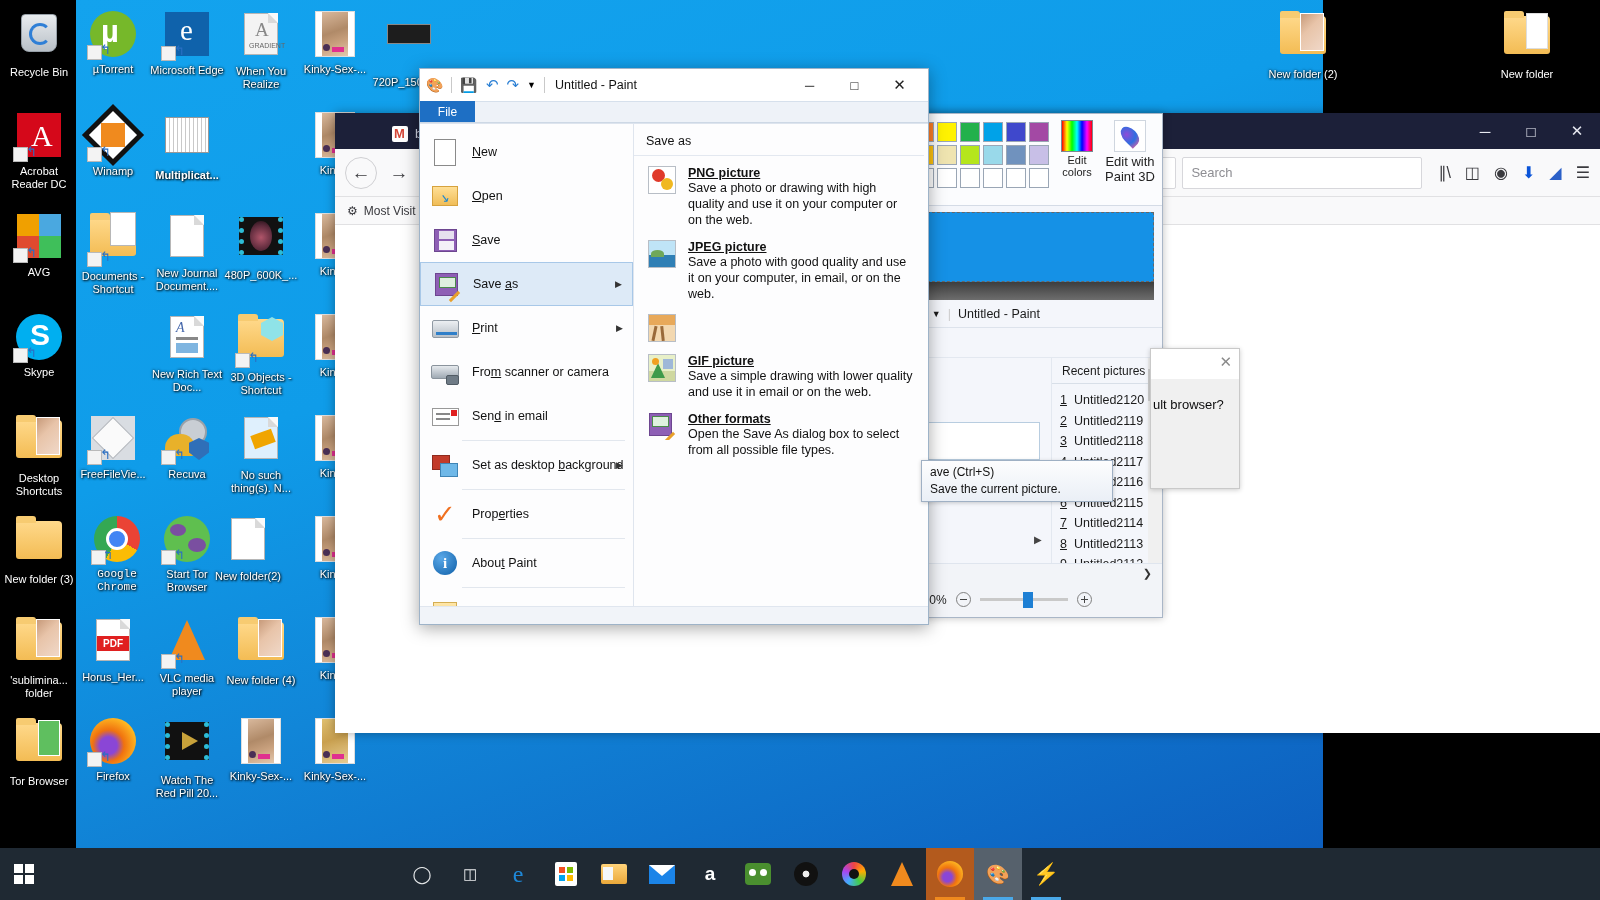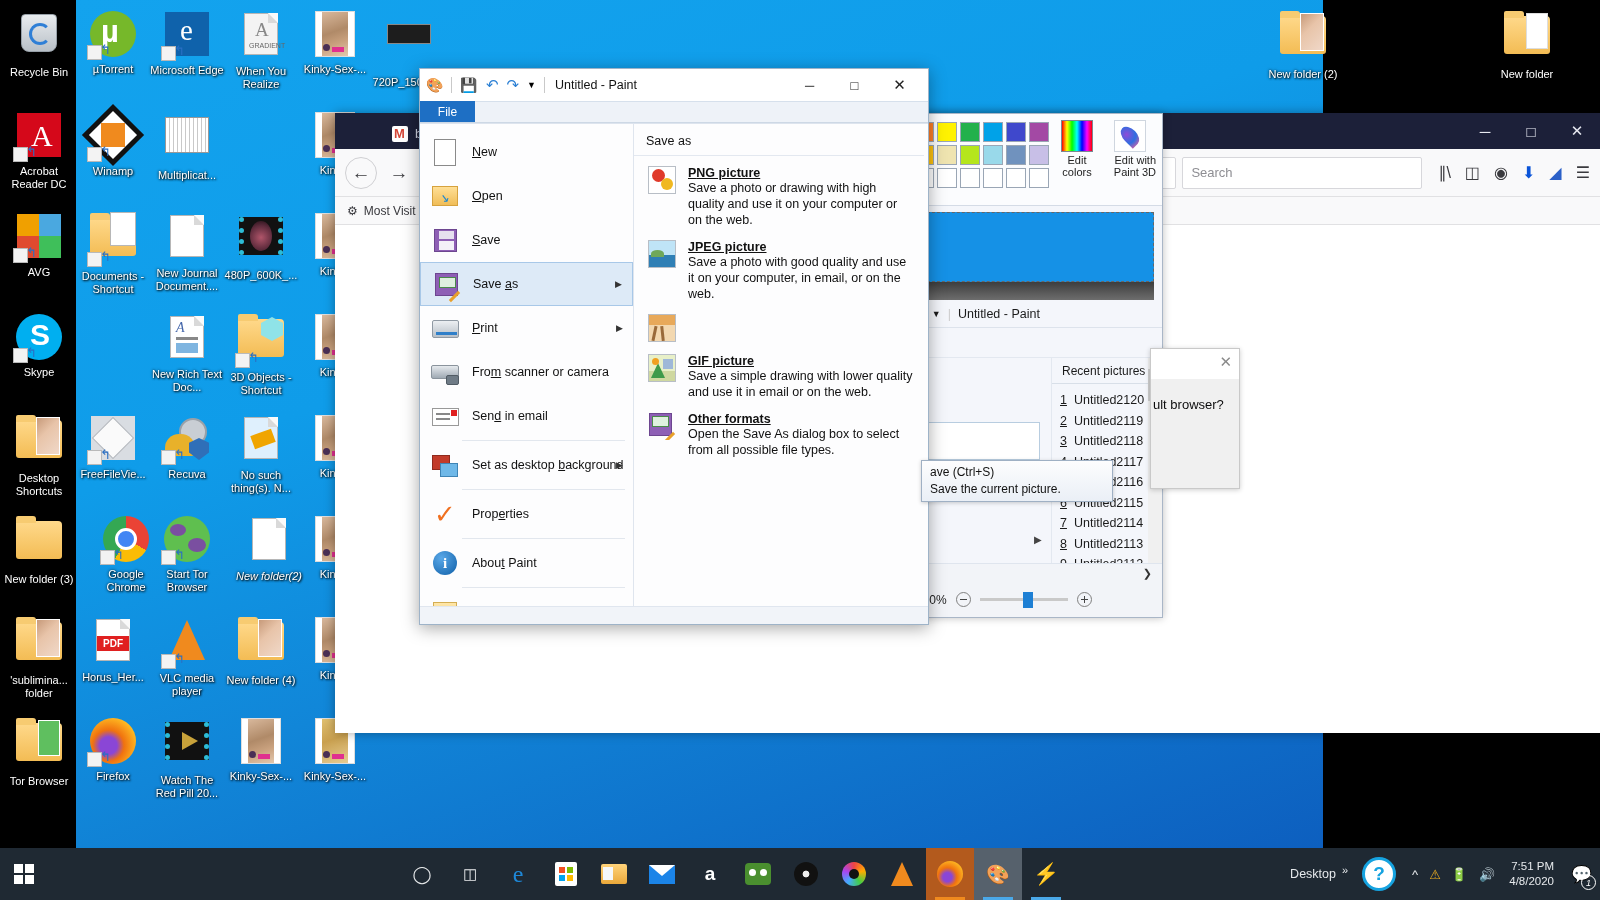--- a/index.html
+++ b/index.html
@@ -94,21 +94,21 @@
   
   #paint2{ position:absolute; left:903px; top:113px; width:260px; height:505px;
            background:#f4f6fb; border:1px solid #a9b6c7; box-shadow:0 0 8px rgba(0,0,0,.25);}
   .p2-ribbon{height:92px;background:#fbfcfe;border-bottom:1px solid #d4dbe6;position:relative;}
   .swatch-grid{position:absolute;left:10px;top:8px;display:grid;
     grid-template-columns:repeat(6,20px);grid-auto-rows:20px;gap:3px;}
   .swatch{border:1px solid #9aa6b5;}
   .editcolors{position:absolute;left:152px;top:6px;width:42px;text-align:center;font-size:11px;color:#222;}
   .editcolors .box{width:32px;height:32px;margin:0 auto 2px;border:1px solid #7b8794;
     background:linear-gradient(90deg,#f00,#ff0,#0f0,#0ff,#00f,#f0f,#f00);}
-  .editpaint3d{position:absolute;left:200px;top:6px;width:52px;text-align:right;font-size:11px;color:#222;}
+  .editpaint3d{position:absolute;left:200px;top:6px;width:52px;text-align:center;font-size:13px;color:#222;}
   .editpaint3d .box{width:32px;height:32px;margin:0 auto 2px;border:1px solid #cfd6df;background:#fff;
     display:flex;align-items:center;justify-content:center;}
   .p2-canvasbar{height:4px;}
   .p2-canvas{height:70px;background:#1591e6;border:1px dashed #666;margin:2px 8px 0 8px;position:relative;}
   .p2-dark{height:18px;background:linear-gradient(180deg,#3d3d3d,#6d6d6d);margin:0 8px;}
   .p2-title{height:28px;border-bottom:1px solid #dde3ec;display:flex;align-items:center;
             gap:7px;padding:0 9px;font-size:12.5px;color:#1b1b1b;}
   .p2-sub{height:30px;border-bottom:1px solid #e3e8f0;}
   .p2-body{position:relative;height:230px;display:flex;}
   .p2-left{width:148px;border-right:1px solid #e3e8f0;position:relative;}
@@ -327,21 +327,21 @@
   <div class="icon-cell" style="left:76px;top:111px;">
     <div class="glyph">
       <div style="width:44px;height:44px;margin:2px auto 0;background:#111;transform:rotate(45deg);position:relative;">
         <div style="position:absolute;inset:5px;background:#fff;"></div>
         <div style="position:absolute;left:10px;top:10px;width:24px;height:24px;background:#f08a1e;transform:rotate(-45deg);"></div>
       </div>
       <div class="shortcut-arrow"></div>
     </div>
     <div class="cap">Winamp</div>
   </div>
-  <div class="icon-cell" style="left:150px;top:111px;">
+  <div class="icon-cell" style="left:150px;top:111px;font-weight:bold;">
     <div class="glyph">
       <div style="width:44px;height:36px;margin:6px auto 0;background:repeating-linear-gradient(90deg,#fff 0 3px,#c9c9c9 3px 4px);border:1px solid #999;"></div>
     </div>
     <div class="cap">Multiplicat...</div>
   </div>
   <div class="icon-cell" style="left:298px;top:111px;">
     <div class="glyph">
       <div class="ic-thumb">
           <div class="inner"></div>
           <div class="dot"></div>
@@ -450,40 +450,40 @@
     <div class="glyph">
       <div class="ic-thumb">
           <div class="inner"></div>
           <div class="dot"></div>
           <div class="pink"></div>
         </div>
     </div>
     <div class="cap">Kinky-</div>
   </div>
 
-  <div class="icon-cell" style="left:89px;top:515px;">
+  <div class="icon-cell" style="left:80px;top:515px;font-family:Liberation Mono, monospace;">
     <div class="glyph">
       <div class="ic-circle" style="background:conic-gradient(#ea4335 0 33%,#fbbc05 33% 58%,#34a853 58% 100%);position:relative;">
         <div style="position:absolute;inset:12px;border-radius:50%;background:#4285f4;border:3px solid #fff;"></div>
       </div>
       <div class="shortcut-arrow"></div>
     </div>
     <div class="cap">Google Chrome</div>
   </div>
   <div class="icon-cell" style="left:150px;top:515px;">
     <div class="glyph">
       <div class="ic-circle" style="background:#5fbf4f;position:relative;overflow:hidden;">
         <div style="position:absolute;left:6px;top:8px;width:16px;height:12px;background:#7a4fa0;border-radius:50%;"></div>
         <div style="position:absolute;left:24px;top:22px;width:18px;height:14px;background:#7a4fa0;border-radius:50%;"></div>
       </div>
       <div class="shortcut-arrow"></div>
     </div>
     <div class="cap">Start Tor Browser</div>
   </div>
-  <div class="icon-cell" style="left:232px;top:515px;font-style:italic;">
+  <div class="icon-cell" style="left:211px;top:515px;">
     <div class="glyph">
         <div class="ic-doc"></div>
       </div>
     <div class="cap">New folder(2)</div>
   </div>
   <div class="icon-cell" style="left:298px;top:515px;">
     <div class="glyph">
       <div class="ic-thumb">
           <div class="inner"></div>
           <div class="dot"></div>
@@ -985,32 +985,13 @@
     <div class="tb-item act-blue">
       <span style="font-size:19px;">🎨</span>
       <i class="ul" style="background:#4aa8e8;"></i>
     </div>
     <div class="tb-item">
       <span style="color:#f0a828;font-size:21px;">⚡</span>
       <i class="ul" style="background:#4aa8e8;"></i>
     </div>
   </div>
 
-  <div class="tb-right">
-    <span class="tb-desktop">Desktop</span>
-    <span class="tb-chev">»</span>
-    <span class="tb-help">?</span>
-    <span class="tb-sys">
-      <span>^</span>
-      <span style="color:#f0b020;">⚠</span>
-      <span>🔋</span>
-      <span>🔊</span>
-    </span>
-    <span class="tb-clock">
-      <div>7:51 PM</div>
-      <div>4/8/2020</div>
-    </span>
-    <span class="tb-notif">
-      <span style="font-size:17px;">💬</span>
-      <i class="tb-badge">1</i>
-    </span>
-  </div>
 </div>
 
 </body></html>

